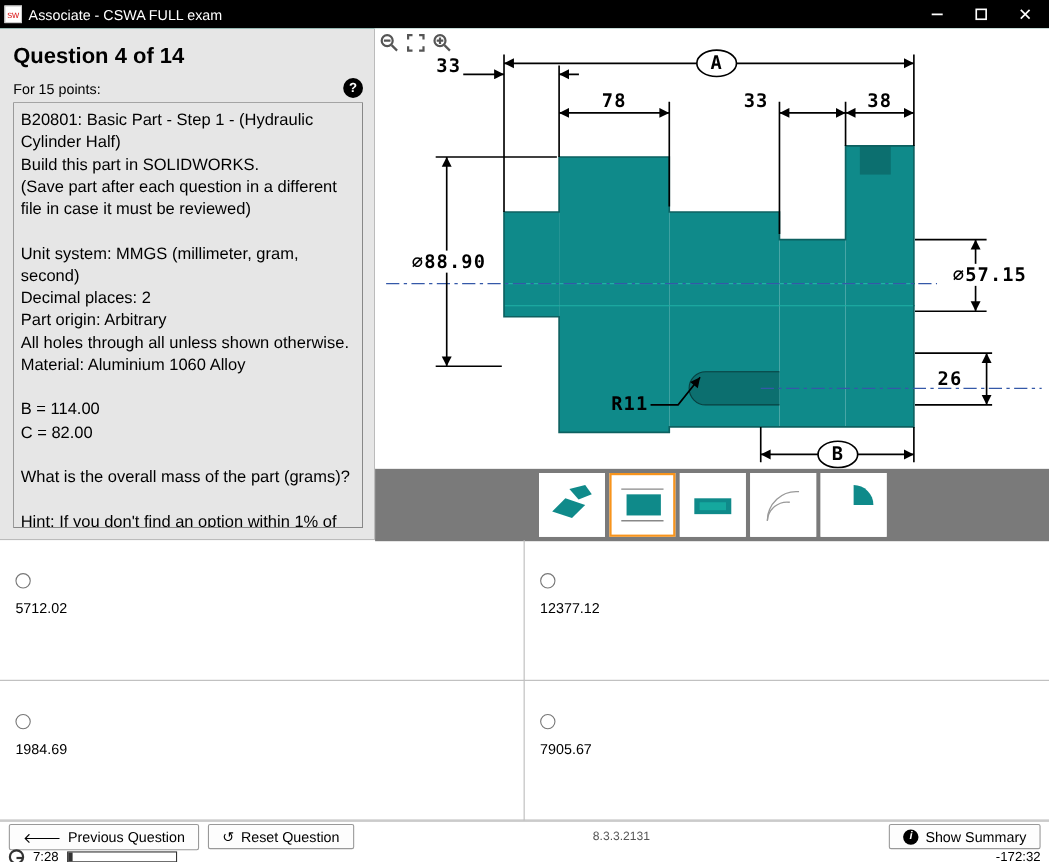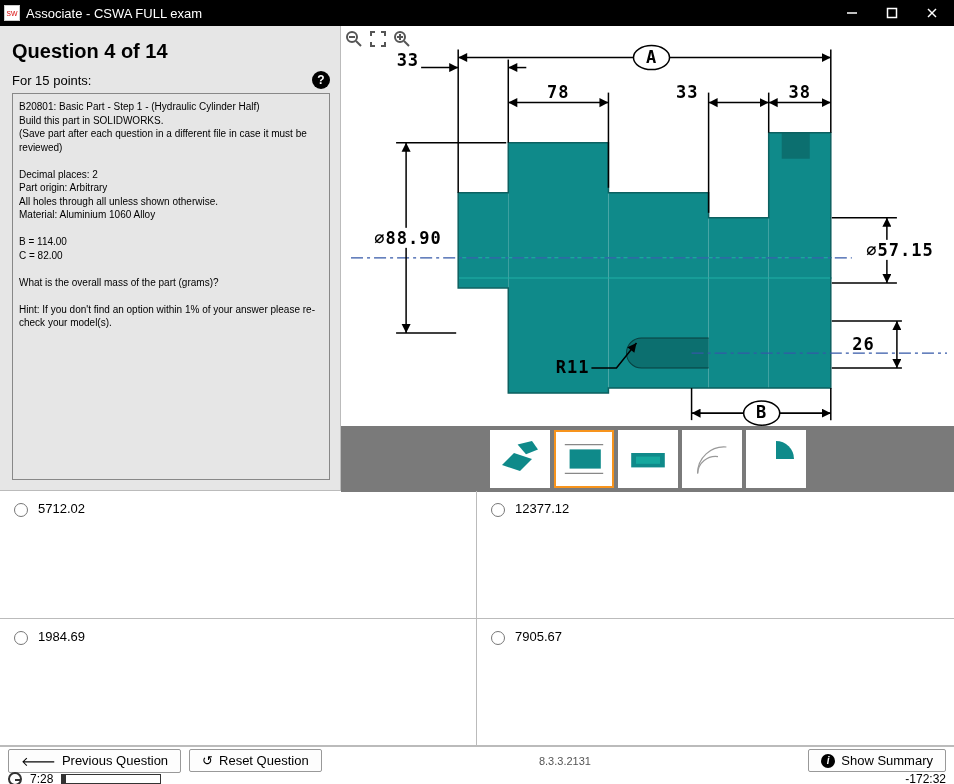--- a/index.html
+++ b/index.html
@@ -50,21 +50,21 @@
   .help-icon {
     width:18px;height:18px;border-radius:50%;
     background:#000;color:#fff;font-weight:bold;
     display:flex;align-items:center;justify-content:center;
     font-size:12px;
   }
   .description {
     border:1px solid #888;
     background:#e6e6e6;
     padding:6px;
-    font-size:10px;
+    font-size:15px;
     line-height:1.35;
     flex:1;
     overflow:auto;
   }
   .right-panel {
     flex:1;
     background:#fff;
     display:flex;flex-direction:column;
     border-left:1px solid #bbb;
   }
@@ -97,22 +97,22 @@
   .answers {
     display:grid;
     grid-template-columns:1fr 1fr;
     grid-template-rows:1fr 1fr;
     height: 256px;
     border-top:1px solid #bbb;
   }
   .answer-cell {
     border-right:1px solid #bbb;
     border-bottom:1px solid #bbb;
-    padding:10px 14px;
-    display:flex;align-items:flex-start;gap:10px;
+    padding:28px 14px;
+    display:flex;align-items:flex-start;gap:10px;flex-direction:column;
   }
   .answer-cell:nth-child(2n){border-right:none;}
   .radio {
     width:14px;height:14px;border:1px solid #777;border-radius:50%;
     margin-top:2px;flex-shrink:0;
   }
   .bottom-bar {
     height:28px;border-top:1px solid #bbb;
     display:flex;align-items:center;padding:2px 8px;gap:8px;
     background:#fff;
@@ -173,20 +173,21 @@
     <div class="q-title">Question 4 of 14</div>
     <div class="points-row">
       <span>For 15 points:</span>
       <div class="help-icon">?</div>
     </div>
     <div class="description" id="qbody">
         <div>B20801:  Basic Part - Step 1 - (Hydraulic Cylinder Half)</div>
         <div>Build this part in SOLIDWORKS.</div>
         <div>(Save part after each question in a different file in case it must be reviewed)</div>
         <div>&nbsp;</div>
+        <div>Unit system: MMGS (millimeter, gram, second)</div>
         <div>Decimal places: 2</div>
         <div>Part origin: Arbitrary</div>
         <div>All holes through all unless shown otherwise.</div>
         <div>Material: Aluminium 1060 Alloy</div>
         <div>&nbsp;</div>
         <div>B = 114.00</div>
         <div>C = 82.00</div>
         <div>&nbsp;</div>
         <div>What is the overall mass of the part (grams)?</div>
         <div>&nbsp;</div>

